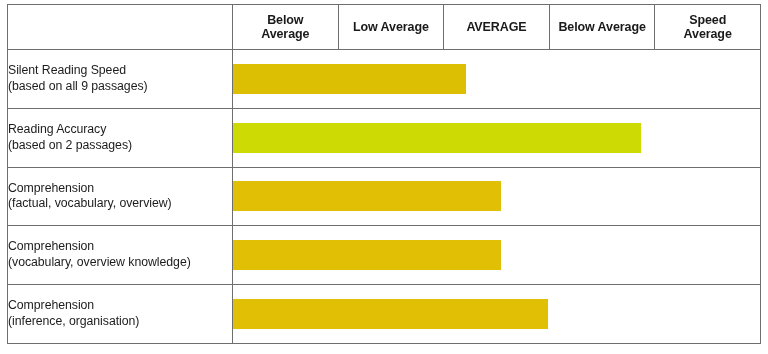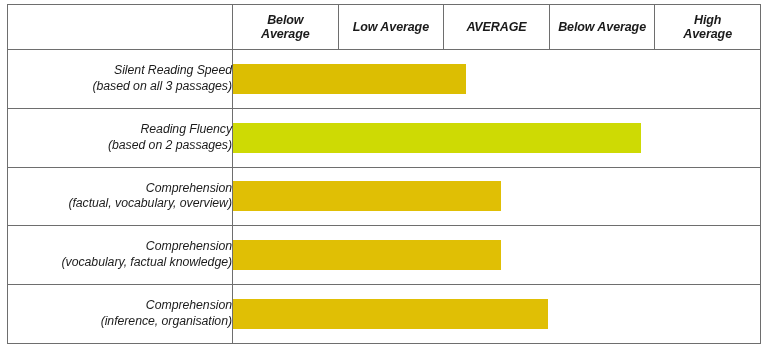--- a/index.html
+++ b/index.html
@@ -15,21 +15,20 @@
     overflow: hidden;
   }
 
   #chart-frame {
     position: absolute;
     left: 7px;
     top: 4px;
     width: 753px;
     height: 243px;
     box-sizing: border-box;
-    font-style: italic;
   }
 
   table.results-table {
     border-collapse: collapse;
     table-layout: fixed;
     width: 753px;
     height: 340px;
     border: 1px solid #6e6e6e;
   }
 
@@ -58,21 +57,21 @@
 
   
   tbody tr { height: 42px; }
 
   td.label-cell {
     padding: 3px 0 3px 9px;
     font-size: 12.3px;
     color: #1c1c1c;
     line-height: 1.3;
     letter-spacing: -0.05px;
-    text-align: right;
+    text-align: left;
   }
   td.label-cell .label-line { display: block; white-space: nowrap; }
 
   
   td.bar-cell {
     position: relative;
     padding: 0;
     overflow: hidden;
   }
   .bar {
@@ -111,63 +110,63 @@
         <th>
           <span>Low Average</span>
         </th>
         <th>
           <span>AVERAGE</span>
         </th>
         <th>
           <span>Below Average</span>
         </th>
         <th>
-          <span>High</span><br>
+          <span>Speed</span><br>
           <span>Average</span>
         </th>
       </tr>
     </thead>
 
     <tbody>
 
       <tr>
         <td class="label-cell">
           <span class="label-line">Silent Reading Speed</span>
-          <span class="label-line">(based on all 3 passages)</span>
+          <span class="label-line">(based on all 9 passages)</span>
         </td>
         <td class="bar-cell" colspan="5">
           <div class="bar" style="width: 233px; background: rgb(220, 190, 2);"></div>
         </td>
       </tr>
 
 
       <tr>
         <td class="label-cell">
-          <span class="label-line">Reading Fluency</span>
+          <span class="label-line">Reading Accuracy</span>
           <span class="label-line">(based on 2 passages)</span>
         </td>
         <td class="bar-cell" colspan="5">
           <div class="bar" style="width: 408px; background: rgb(206, 218, 4);"></div>
         </td>
       </tr>
 
       <tr>
         <td class="label-cell">
           <span class="label-line">Comprehension</span>
           <span class="label-line">(factual, vocabulary, overview)</span>
         </td>
         <td class="bar-cell" colspan="5">
           <div class="bar" style="width: 268px; background: rgb(224, 191, 5);"></div>
         </td>
       </tr>
 
       <tr>
         <td class="label-cell">
           <span class="label-line">Comprehension</span>
-          <span class="label-line">(vocabulary, factual knowledge)</span>
+          <span class="label-line">(vocabulary, overview knowledge)</span>
         </td>
         <td class="bar-cell" colspan="5">
           <div class="bar" style="width: 268px; background: rgb(224, 191, 5);"></div>
         </td>
       </tr>
 
       <tr>
         <td class="label-cell">
           <span class="label-line">Comprehension</span>
           <span class="label-line">(inference, organisation)</span>

